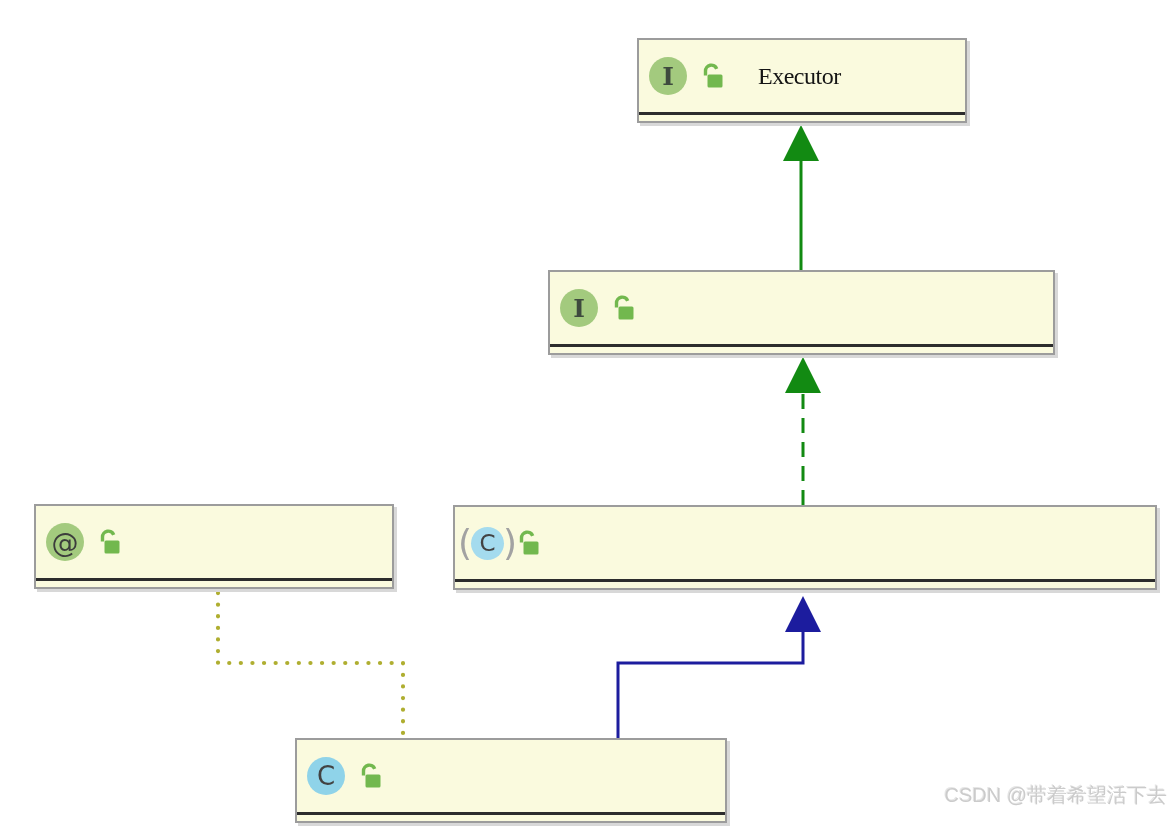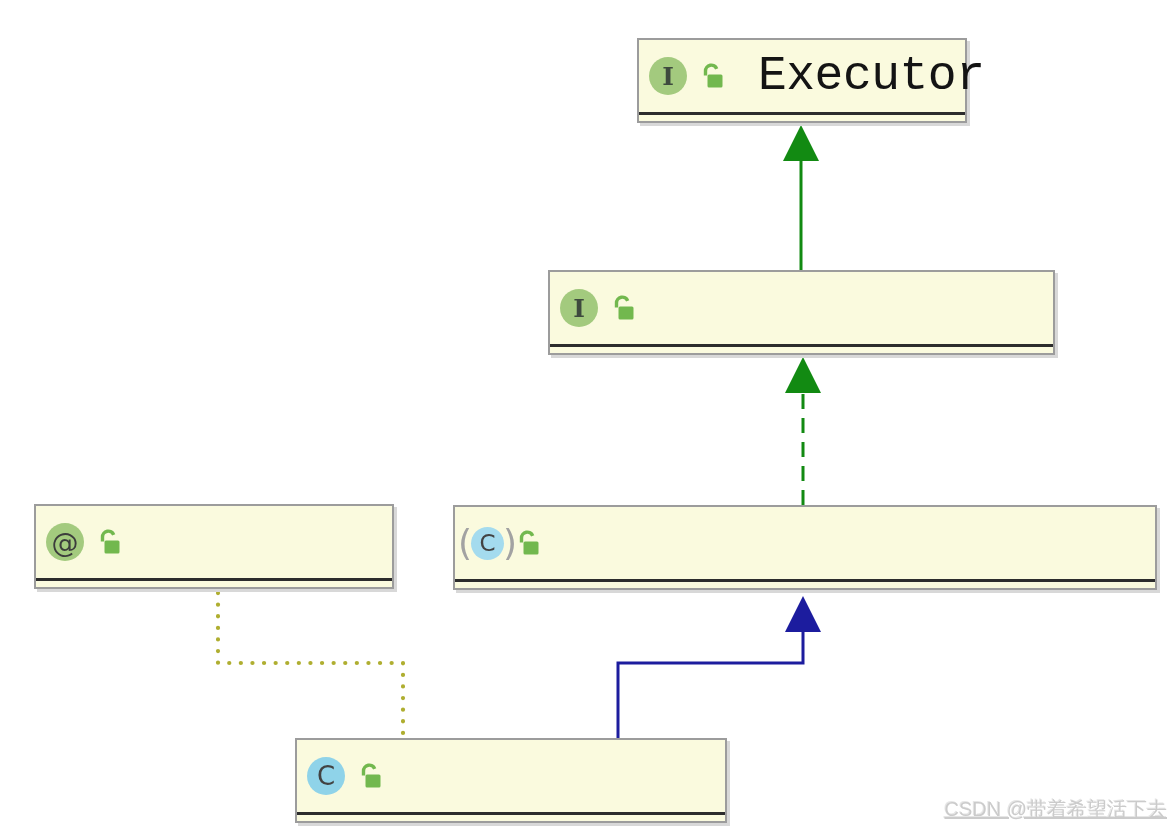--- a/index.html
+++ b/index.html
@@ -84,45 +84,44 @@
     font-size: 23px;
     margin: 0 -1px;
   }
   .lock {
     flex: 0 0 24px;
     width: 24px; height: 28px;
     margin-right: 33px;
     display: inline-block;
   }
   .label {
-    font-family: Liberation Mono, monospace;
-    font-size: 48px;
+    font-family: Liberation Serif, serif;
+    font-size: 24px;
     color: var(--label);
     letter-spacing: -0.5px;
   }
   #edges {
     position: absolute;
     left: 0; top: 0;
     width: 1173px; height: 829px;
     pointer-events: none;
   }
   .e-green { stroke: var(--edge-green); }
   .f-green { fill: var(--edge-green); }
   .e-blue  { stroke: var(--edge-blue); }
   .f-blue  { fill: var(--edge-blue); }
   .e-olive { stroke: var(--edge-olive); }
   .watermark {
     position: absolute;
     right: 6px;
-    bottom: 6px;
+    bottom: 20px;
     font-family: "Liberation Sans", sans-serif;
     font-size: 20px;
     color: #cbcbcb;
     text-shadow: 1px 1px 0 #ffffff, -1px -1px 0 #e6e6e6;
-    text-decoration: underline;
   }
 </style>
 </head>
 <body>
 
 <div id="canvas">
 
   <svg id="edges">
     <g>
       <line class="e-green" x1="801" y1="270" x2="801" y2="157" stroke-width="3"></line>

